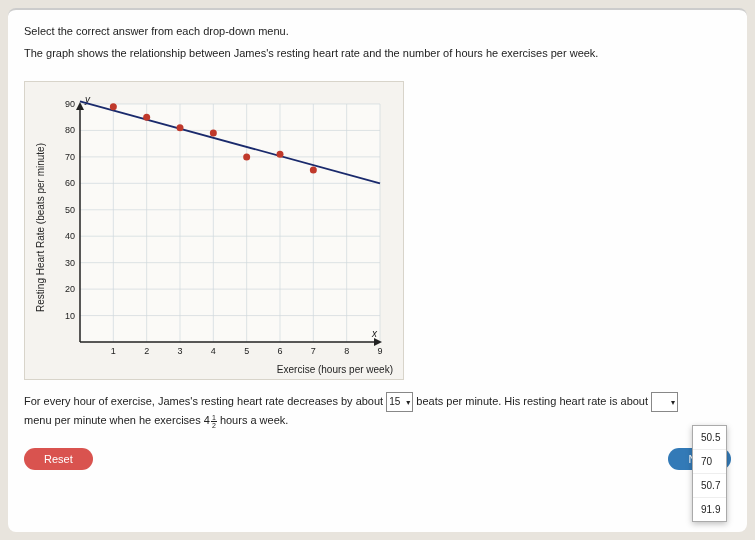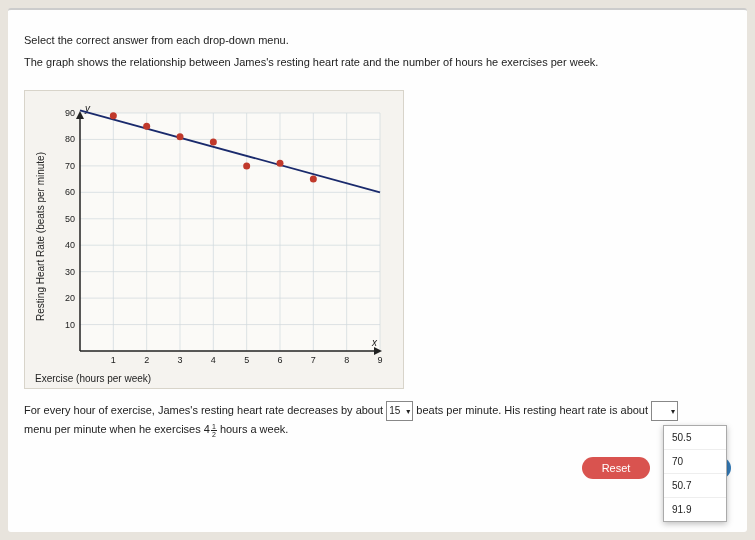--- a/index.html
+++ b/index.html
@@ -6,22 +6,22 @@
     body {
       font-family: Arial, sans-serif;
       background: #e8e4dd;
       width: 755px;
       height: 540px;
       padding: 8px;
       overflow: hidden;
     }
     .container {
       background: #fefefe;
-      border-radius: 3px;
-      padding: 24px 16px;
+      border-radius: 8px;
+      padding: 15px 16px;
       border-top: 2px solid #ccc;
       position: relative;
       height: 100%;
     }
     .instruction {
       font-size: 11px;
       color: #222;
       margin-bottom: 10px;
     }
     .description {
@@ -42,21 +42,21 @@
     }
     .y-axis-label {
       writing-mode: vertical-rl;
       transform: rotate(180deg);
       font-size: 10px;
       color: #222;
       margin-right: 4px;
     }
     .x-axis-label {
       font-size: 10px;
-      text-align: left;
+      text-align: right;
       color: #222;
       margin-top: 2px;
     }
     svg { display: block; }
     .question-text {
       font-size: 11px;
       color: #222;
       line-height: 1.6;
     }
     .dropdown {
@@ -64,42 +64,42 @@
       background: #fff;
       font-size: 10px;
       padding: 1px 2px;
       display: inline-block;
       vertical-align: middle;
     }
     .dropdown-val { display: inline-block; min-width: 16px; }
     .dropdown-arrow { font-size: 8px; margin-left: 1px; }
     .button-row {
       display: flex;
-      justify-content: flex-end;
+      justify-content: space-between;
       gap: 18px;
       margin-top: 18px;
     }
     .btn {
       border-radius: 14px;
       padding: 5px 20px;
       font-size: 11px;
       color: #fff;
       border: none;
       cursor: pointer;
     }
     .btn-reset { background: #d9534f; }
     .btn-next { background: #337ab7; }
     .dropdown-panel {
       position: absolute;
       right: 20px;
       bottom: 10px;
       background: #fff;
       border: 1px solid #aaa;
       box-shadow: 0 2px 6px rgba(0,0,0,0.25);
-      width: 64px;
+      width: 35px;
     }
     .dropdown-panel .option {
       padding: 6px 8px;
       font-size: 10px;
       color: #222;
       border-bottom: 1px solid #eee;
       cursor: pointer;
     }
     .dropdown-panel .option:last-child { border-bottom: none; }
     .fraction {

